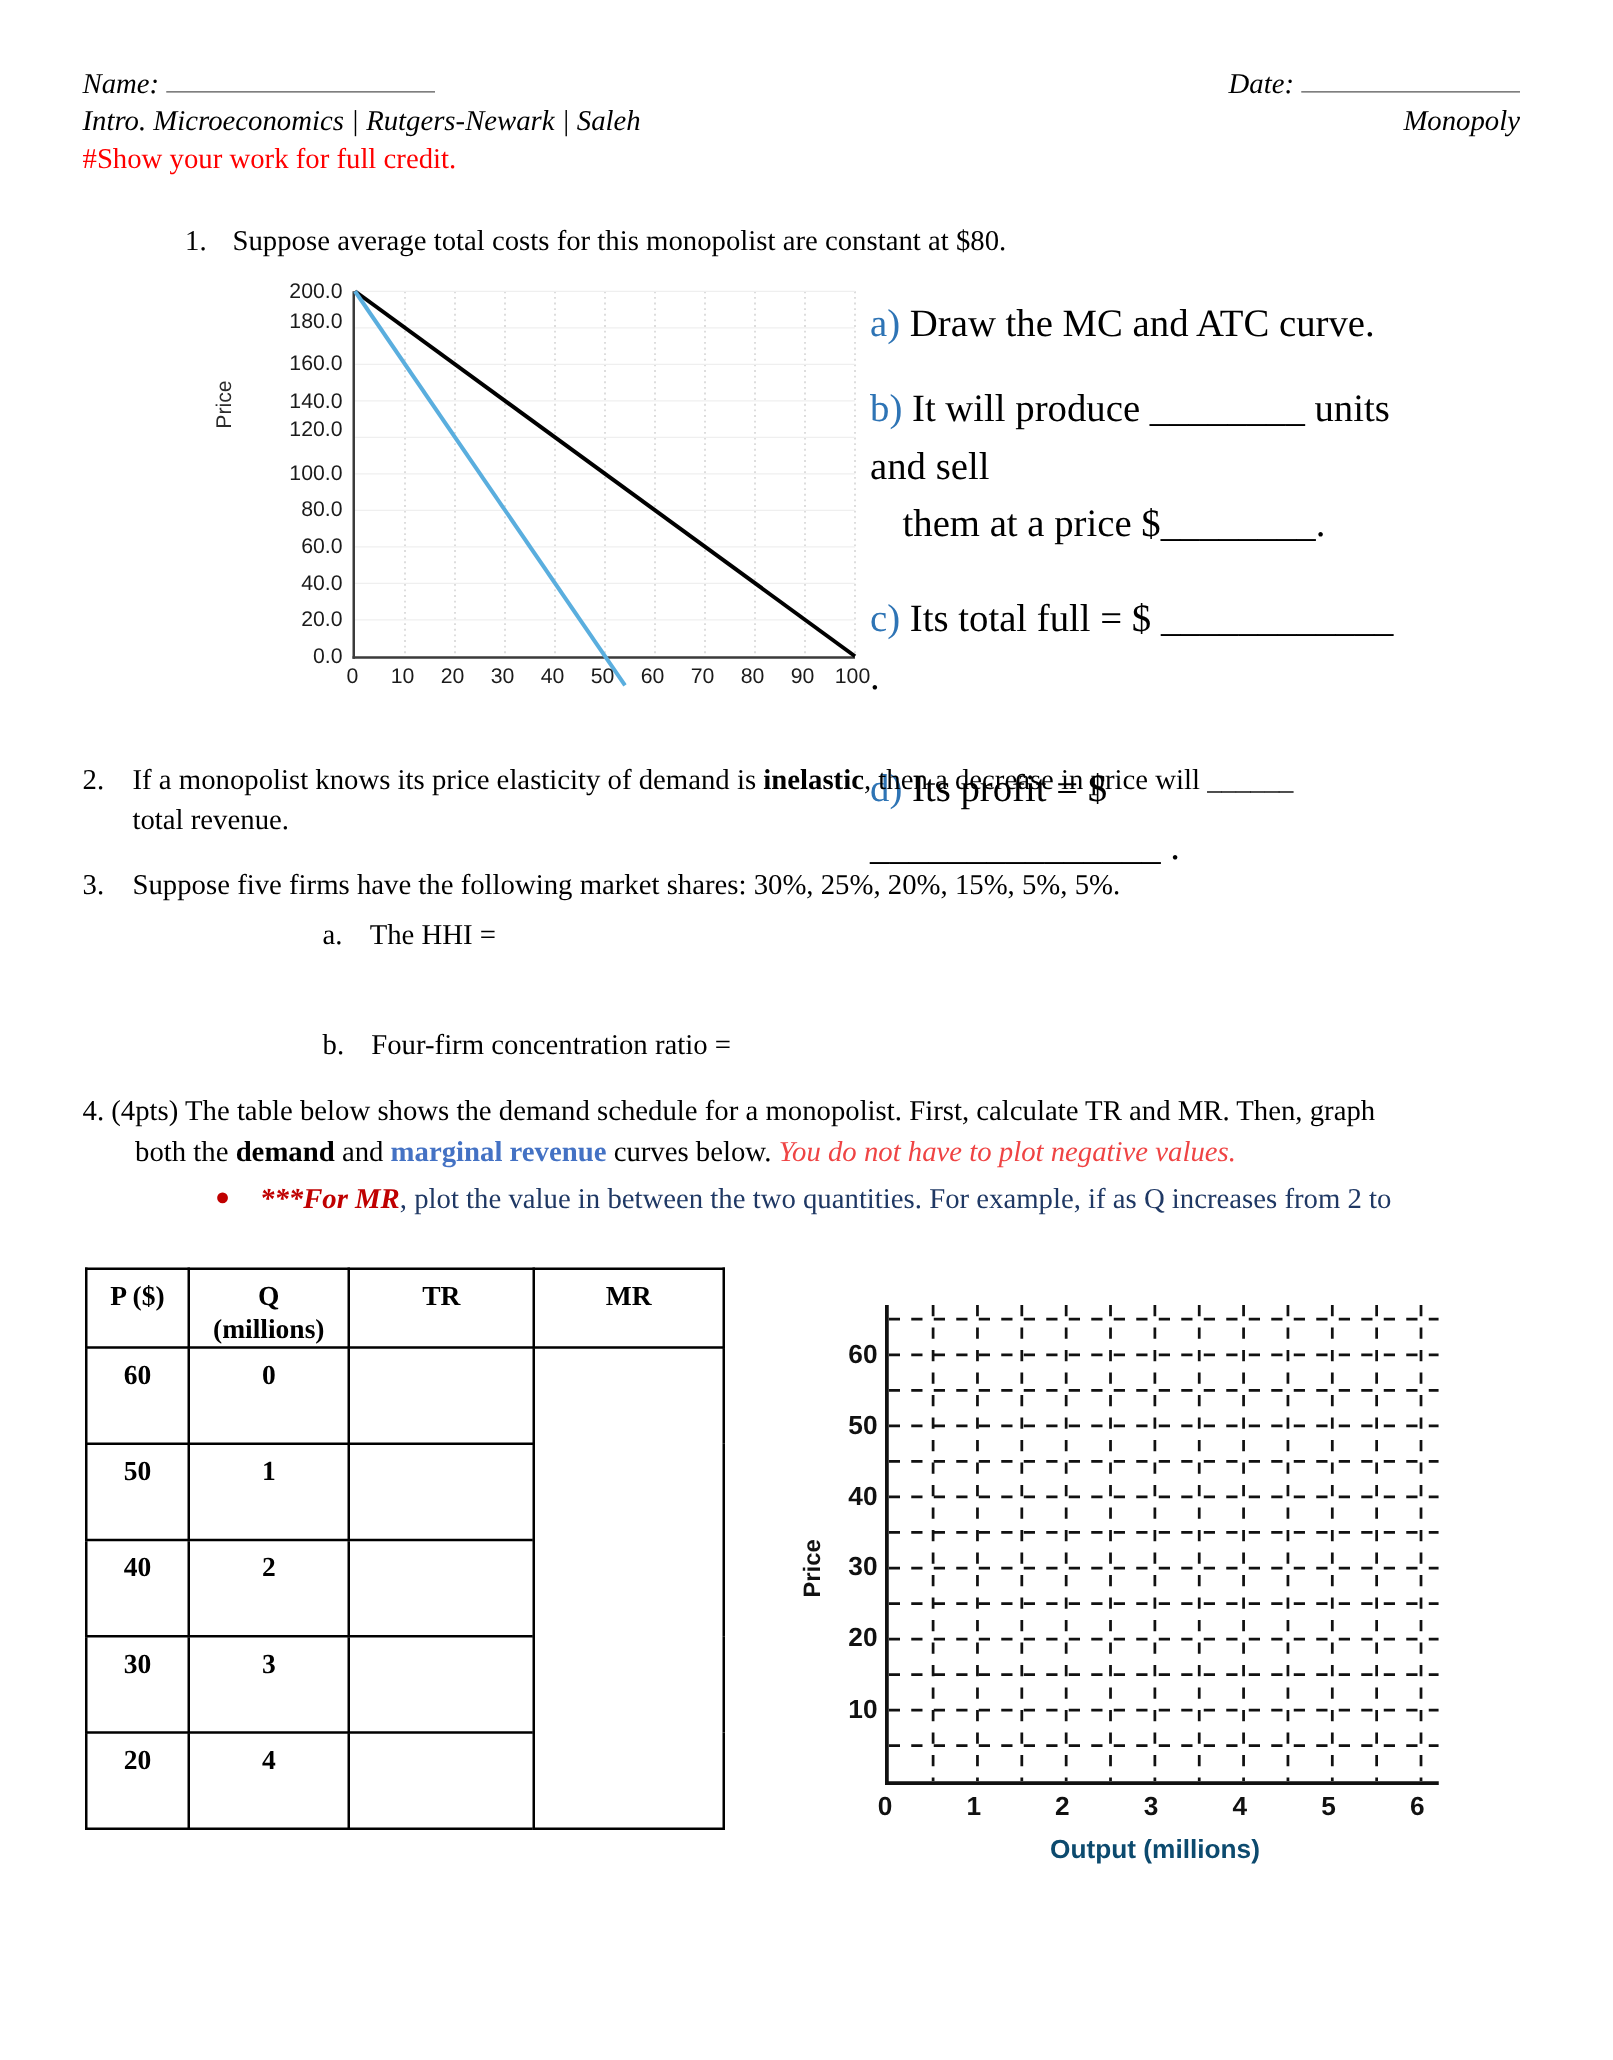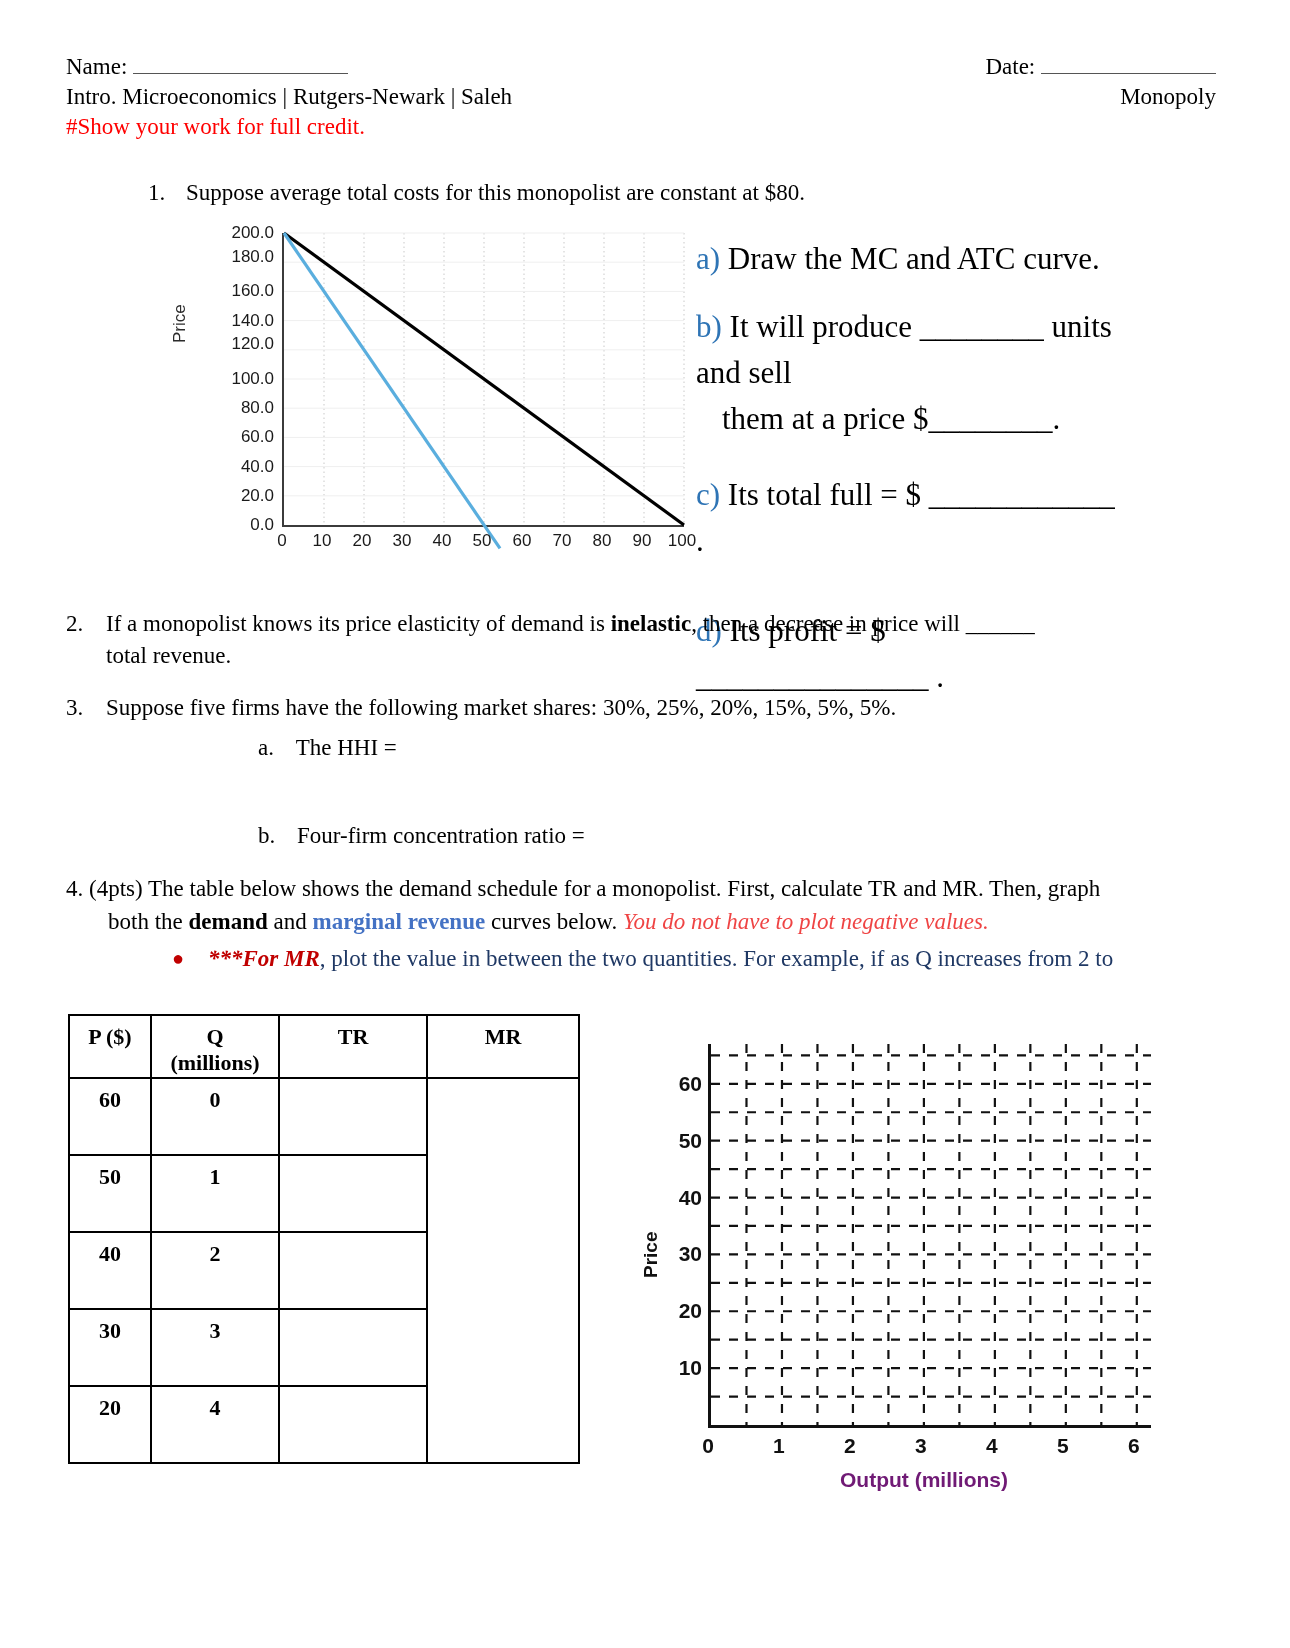--- a/index.html
+++ b/index.html
@@ -23,20 +23,21 @@
     left: 66px;
     top: 52px;
     width: 1150px;
     font-size: 23px;
     line-height: 30px;
   }
   .hdr-row {
     display: flex;
     justify-content: space-between;
     align-items: flex-end;
+    font-style: italic;
   }
   .blank-line {
     display: inline-block;
     border-bottom: 1px solid #555;
     vertical-align: baseline;
   }
   .red-note { color: #ff0000; }
 
   
   .q1-num {
@@ -243,21 +244,21 @@
     color: #111;
     transform: translateX(-50%);
   }
   .g-xlabel {
     position: absolute;
     left: 222px;
     top: 458px;
     font-family: "Liberation Sans", "DejaVu Sans", sans-serif;
     font-weight: bold;
     font-size: 21px;
-    color: #701a75;
+    color: #0c4a6e;
     white-space: nowrap;
   }
 </style>
 </head>
 <body>
 
 <div class="page">
 
   <div class="hdr">
     <div class="hdr-row">

